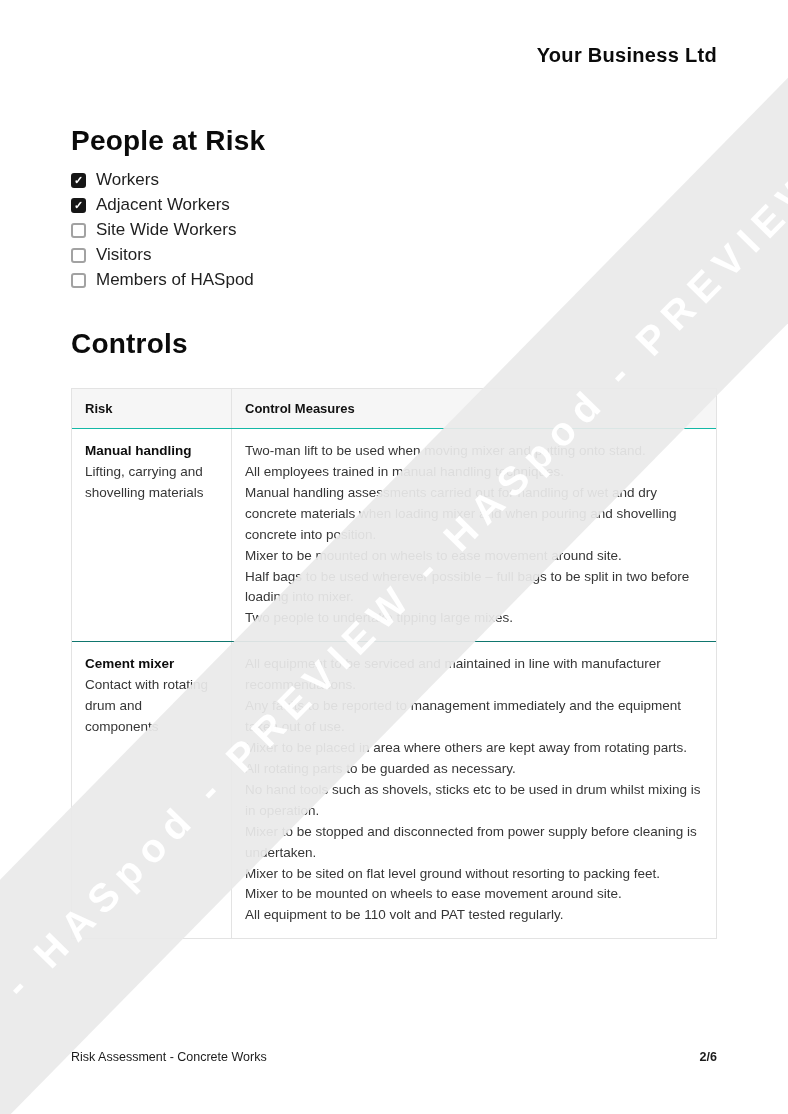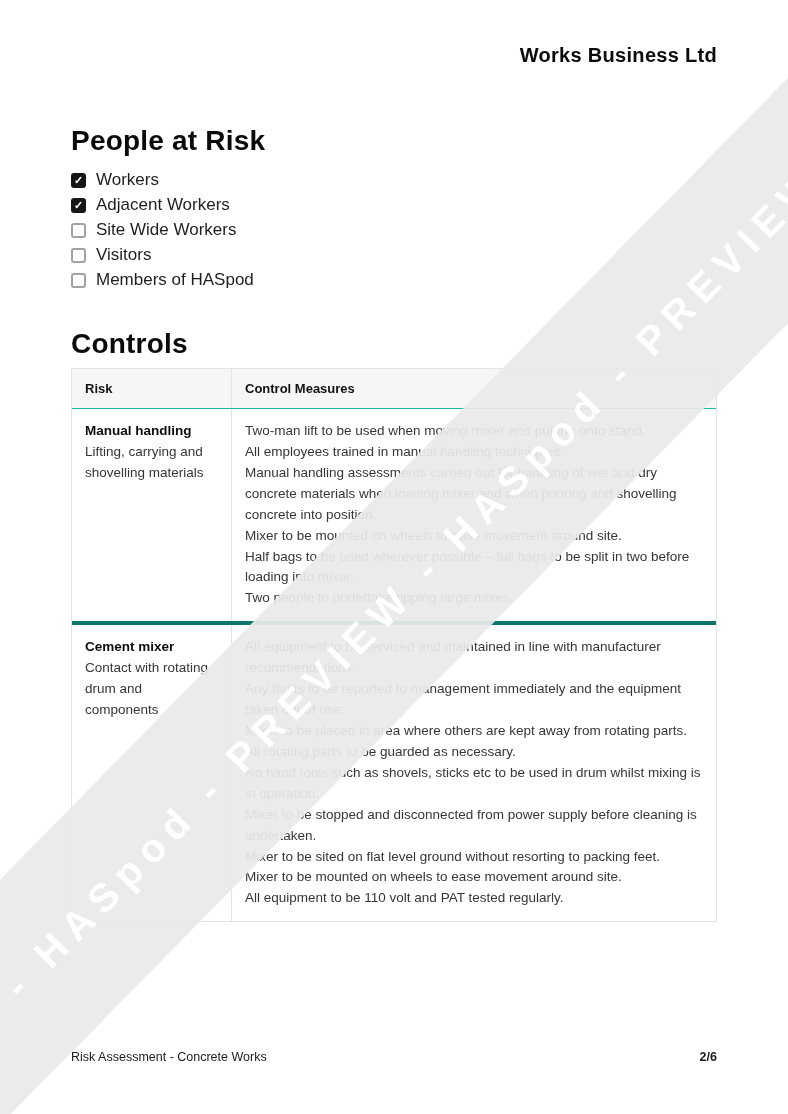--- a/index.html
+++ b/index.html
@@ -7,42 +7,42 @@
     width:788px;height:1114px;position:relative;overflow:hidden;
     background:#ffffff;font-family:"Liberation Sans", sans-serif;color:#222;
   }
   .content{position:relative;z-index:1;padding:0 71px;}
   .company{
     text-align:right;font-size:20px;font-weight:800;color:#0b0b0b;
     margin-top:44px;letter-spacing:0.3px;
   }
   .h1{font-size:28px;font-weight:800;color:#0b0b0b;letter-spacing:0.2px;}
   .h1-people{margin-top:58px;margin-bottom:15px;}
-  .h1-controls{margin-top:40px;margin-bottom:8px;}
+  .h1-controls{margin-top:40px;margin-bottom:28px;}
 
   .pk-list{margin-top:2px;}
   .pk-item{display:flex;align-items:center;margin-bottom:9px;height:16px;}
   .box{
     width:15px;height:15px;min-width:15px;border:2px solid #a2a2a2;border-radius:3px;
     display:inline-flex;align-items:center;justify-content:center;
     background:#fff;box-sizing:border-box;
   }
   .box.on{background:#161616;border-color:#161616;}
   .tick{display:none;color:#fff;font-size:11px;font-weight:bold;line-height:1;}
   .box.on .tick{display:block;}
   .pk-label{margin-left:10px;font-size:17px;color:#1f1f1f;}
 
   .rtable{border:1px solid #e3e3e3;font-size:13.5px;}
   .thead{
     display:flex;background:#f6f6f6;border-bottom:1px solid #14b8a6;
     font-weight:700;color:#111;font-size:13px;
   }
   .c1{width:160px;box-sizing:border-box;padding:12px 13px;border-right:1px solid #e3e3e3;flex-shrink:0;}
   .c2{flex:1;box-sizing:border-box;padding:12px 13px;}
-  .trow{display:flex;border-bottom:4px solid #0f766e;}
+  .trow{display:flex;border-bottom:1px solid #0f766e;}
   .trow:last-child{border-bottom:none;}
   .risk-name{font-weight:700;color:#0d0d0d;line-height:1.55;}
   .risk-desc{color:#363636;line-height:1.55;}
   .measure{margin:0;color:#363636;line-height:1.55;}
 
   .footer{
     position:absolute;left:71px;right:71px;bottom:50px;z-index:1;
     display:flex;justify-content:space-between;align-items:baseline;
     font-size:12.5px;color:#1c1c1c;
   }
@@ -59,21 +59,21 @@
   .wm-text{
     white-space:nowrap;font-size:40px;font-weight:700;
     letter-spacing:9px;color:rgba(255,255,255,0.97);
   }
 </style>
 </head>
 <body>
 
 <div class="content">
 
-  <div class="company">Works Business Ltd</div>
+  <div class="company">Your Business Ltd</div>
 
   <div class="h1 h1-people">People at Risk</div>
 
   <div class="pk-list">
     <div class="pk-item">
       <span class="box on">
           <span class="tick">✓</span>
         </span>
       <span class="pk-label">Workers</span>
     </div>

